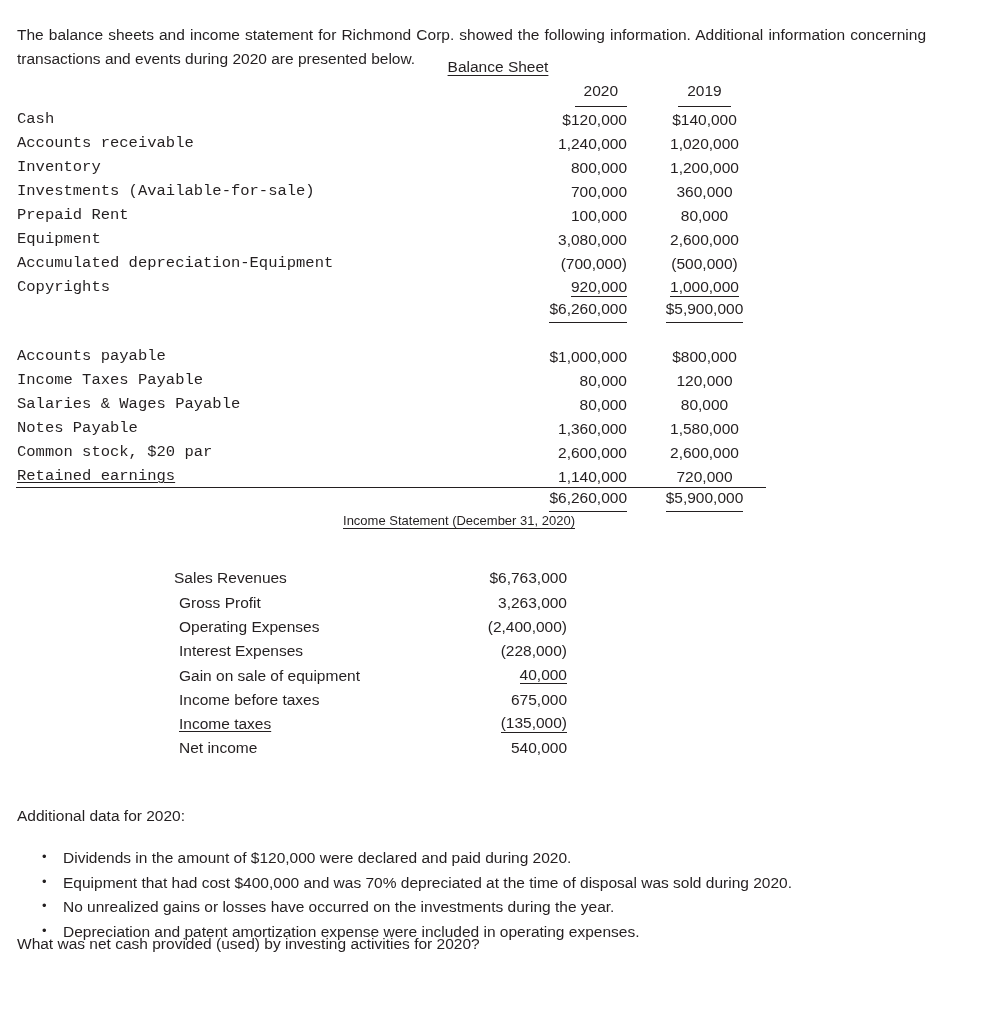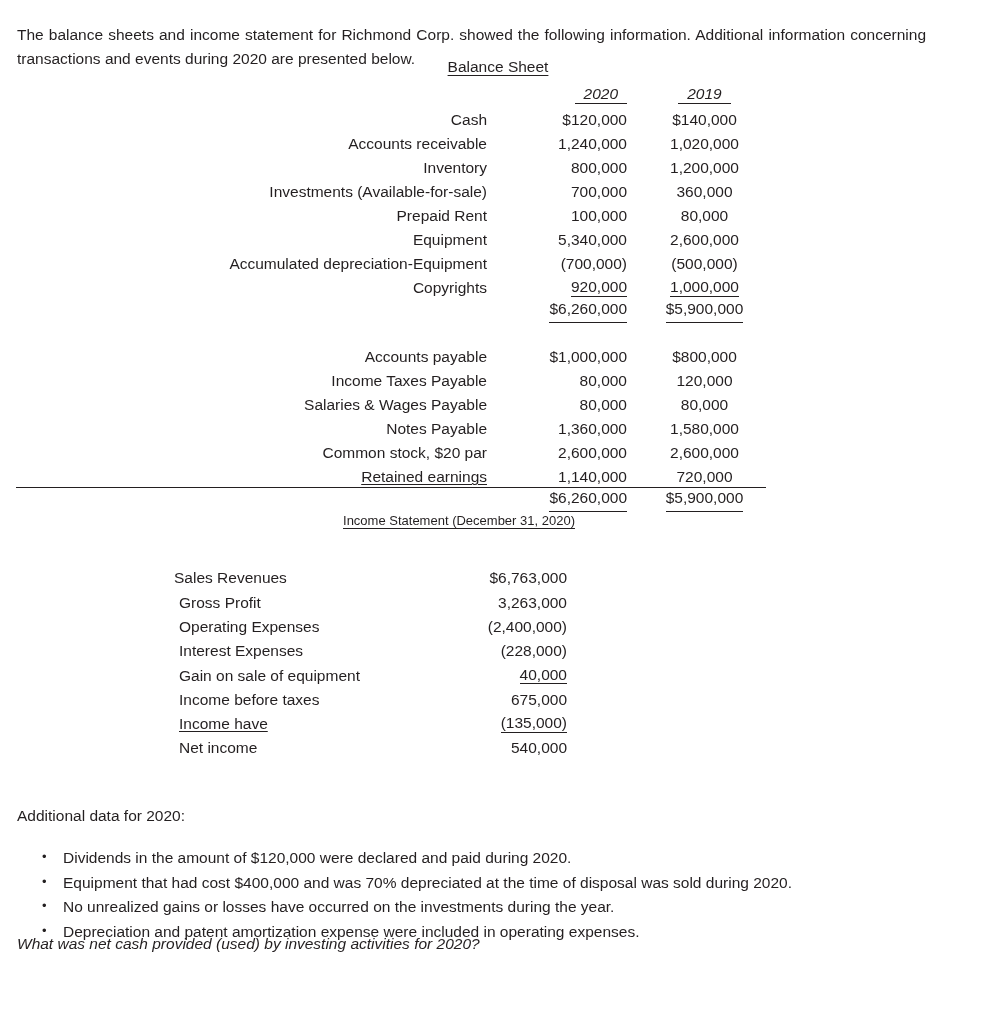--- a/index.html
+++ b/index.html
@@ -62,30 +62,29 @@
     width: 760px;
     border-collapse: collapse;
     font-size: 15.5px;
   }
   .bs td {
     padding: 0;
     height: 24px;
     vertical-align: middle;
     white-space: nowrap;
   }
-  .bs td.lbl { width: 470px; text-align: right; }
+  .bs td.lbl { width: 470px; text-align: left; font-family: Liberation Mono, monospace; }
   .bs td.num { width: 145px; text-align: right; padding-right: 5px; }
   .bs td.num2 { width: 145px; text-align: center; padding-right: 0px; }
 
   .hdr td { height: 26px; }
   .hdr .yrbox {
     display: inline-block;
     border-bottom: 1.4px solid #231f20;
-    padding: 0 9px 2px 9px;
-    font-style: italic;
+    padding: 0 9px 8px 9px;
   }
 
   .uline { display: inline-block; border-bottom: 1.3px solid #231f20; padding-bottom: 1px;}
   .dline { display: inline-block; border-bottom: 1.3px solid #231f20; padding-bottom: 5px;}
 
   .gap td { height: 21px; }
 
   
   .re-rule {
     position: absolute;
@@ -161,21 +160,20 @@
     top: -1px;
     font-size: 13px;
     color: #231f20;
   }
 
   .question {
     position: absolute;
     left: 17px;
     top: 936px;
     font-size: 15.5px;
-    font-style: italic;
   }
 </style>
 </head>
 <body>
 
 <div class="page">
 
   <p class="intro"><span>The balance sheets and income statement for Richmond Corp. showed the following information. Additional</span> <span class="lastline">information concerning transactions and events during 2020 are presented below.</span></p>
 
   <div class="sheet-title"><span class="u">Balance Sheet</span></div>
@@ -208,21 +206,21 @@
         <td class="num">700,000</td>
         <td class="num2">360,000</td>
       </tr>
       <tr>
         <td class="lbl">Prepaid Rent</td>
         <td class="num">100,000</td>
         <td class="num2">80,000</td>
       </tr>
       <tr>
         <td class="lbl">Equipment</td>
-        <td class="num">5,340,000</td>
+        <td class="num">3,080,000</td>
         <td class="num2">2,600,000</td>
       </tr>
       <tr>
         <td class="lbl">Accumulated depreciation-Equipment</td>
         <td class="num">(700,000)</td>
         <td class="num2">(500,000)</td>
       </tr>
       <tr>
         <td class="lbl">Copyrights</td>
         <td class="num"><span class="uline">920,000</span></td>
@@ -300,21 +298,21 @@
       </tr>
       <tr class="ind">
         <td class="lbl">Gain on sale of equipment</td>
         <td class="num"><span class="uline">40,000</span></td>
       </tr>
       <tr class="ind">
         <td class="lbl">Income before taxes</td>
         <td class="num">675,000</td>
       </tr>
       <tr class="ind">
-        <td class="lbl"><span class="re-label-underline">Income have</span></td>
+        <td class="lbl"><span class="re-label-underline">Income taxes</span></td>
         <td class="num"><span class="uline">(135,000)</span></td>
       </tr>
       <tr class="ind">
         <td class="lbl">Net income</td>
         <td class="num">540,000</td>
       </tr>
     </tbody>
   </table>
 
   <div class="addl">Additional data for 2020:</div>

